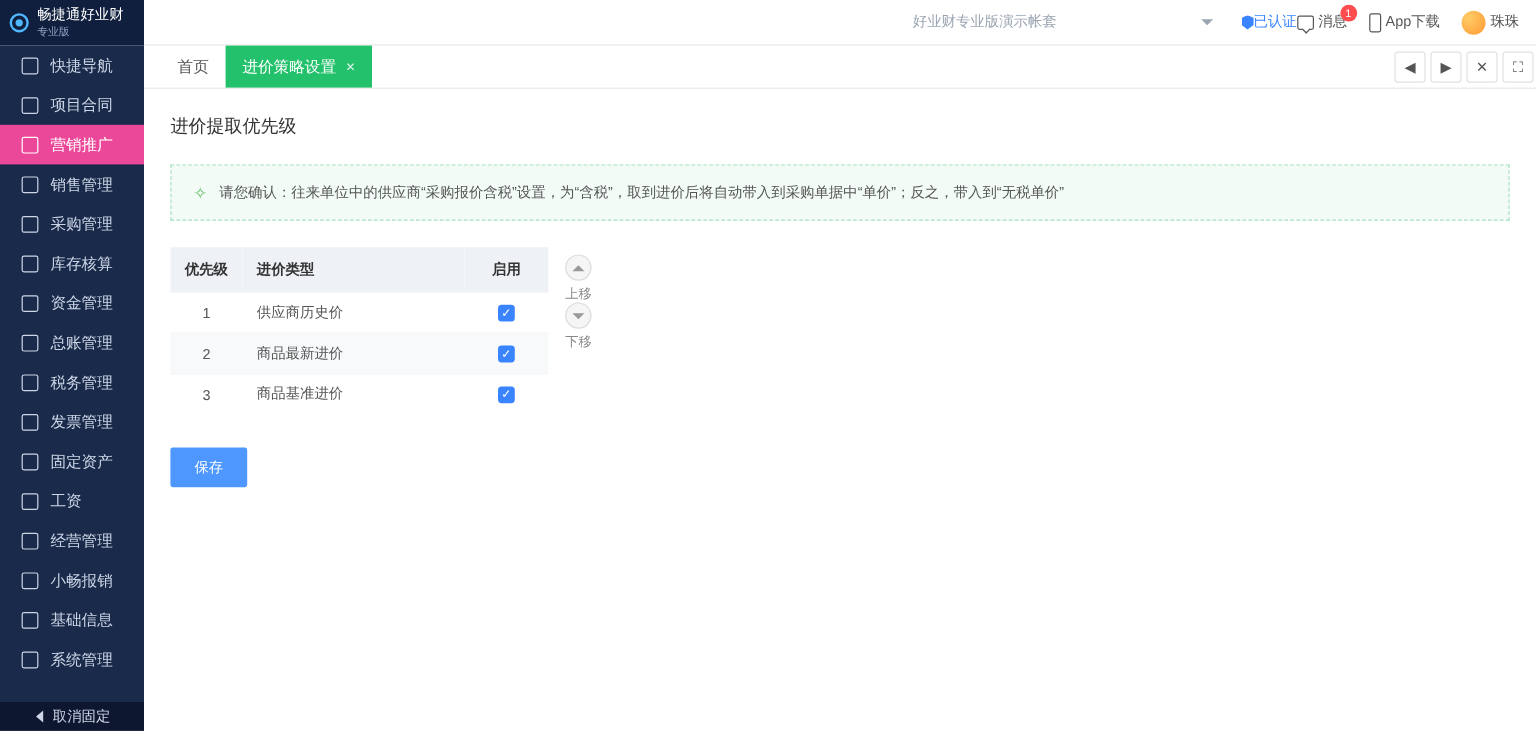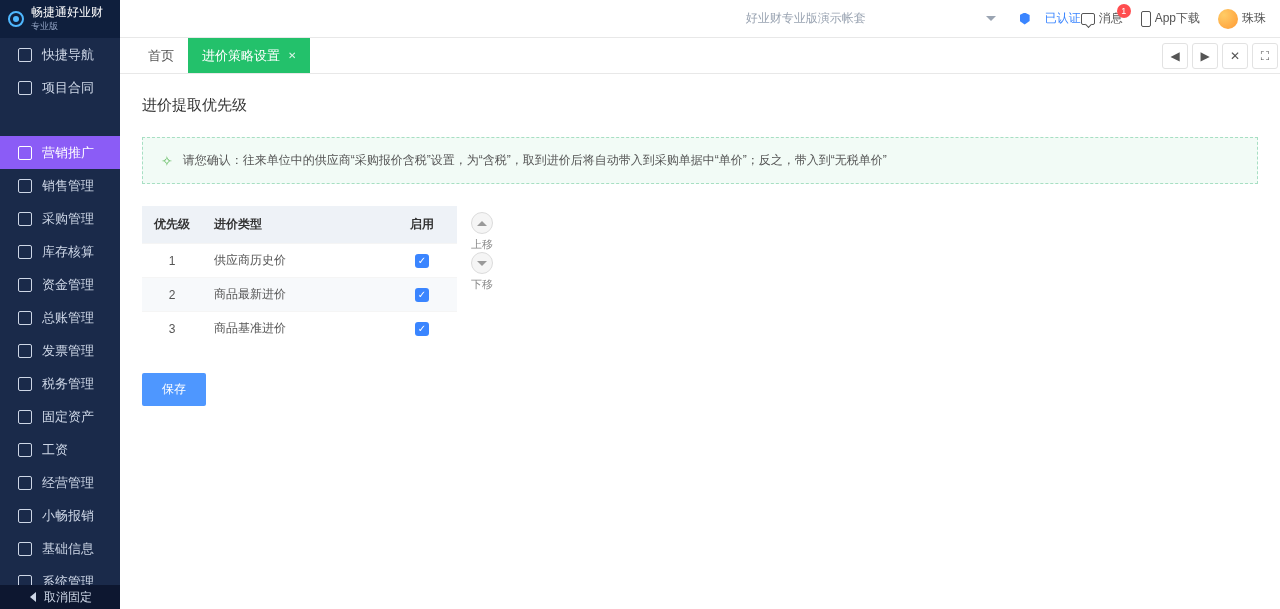--- a/index.html
+++ b/index.html
@@ -8,32 +8,32 @@
     
     .brand { position: absolute; left: 0; top: 0; width: 120px; height: 38px; background: #0f1f3d; color: #fff; display: flex; align-items: center; padding-left: 8px; gap: 7px; }
     .brand-logo { width: 16px; height: 16px; border: 2px solid #4fb8ff; border-radius: 50%; position: relative; }
     .brand-logo::after { content:""; position:absolute; width:6px; height:6px; background:#4fb8ff; border-radius:50%; left:3px; top:3px;}
     .brand-text { font-size: 12px; line-height: 1; }
     .brand-sub { font-size: 9px; color:#8fa0c0; margin-top:2px;}
 
     
     .sidebar { position: absolute; left: 0; top: 38px; bottom: 0; width: 120px; background: #1a2a4a; color: #cdd6e6; overflow: hidden; }
     .side-item { height: 33px; display: flex; align-items: center; padding-left: 18px; gap: 10px; font-size: 13px; cursor: pointer; }
-    .side-item.active { background: #8b5cf6; color: #fff; margin-top: 32px; }
+    .side-item.active { background: #ec4899; color: #fff; }
     .side-icon { width: 14px; height: 14px; display:inline-block; position:relative; }
     .side-icon::before { content:""; position:absolute; inset:0; border:1.5px solid currentColor; border-radius:2px;}
     .sidebar-footer { position: absolute; bottom: 0; left: 0; right: 0; height: 24px; background: #0d1730; color:#cdd6e6; display:flex; align-items:center; justify-content:center; gap:6px; font-size:12px;}
     .pin-icon{ width:0;height:0;border-left:5px solid transparent;border-right:5px solid transparent;border-top:6px solid currentColor; transform:rotate(90deg);}
 
     
     .topbar { position:absolute; left:120px; right:0; top:0; height:38px; border-bottom:1px solid #e8e8e8; display:flex; align-items:center; justify-content:flex-end; padding: 0 14px 0 14px;}
     .topbar-left{ display:flex; align-items:center; gap:24px;}
     .sel { color:#9aa4b2; display:flex; align-items:center; gap:120px;}
     .chev-down{ width:0;height:0;border-left:5px solid transparent;border-right:5px solid transparent;border-top:5px solid #9aa4b2;}
-    .verified{ color:#3a85ff; display:flex; align-items:center; gap:15px; font-size:12px;}
+    .verified{ color:#3a85ff; display:flex; align-items:center; gap:0; font-size:12px;}
     .shield{ width:10px;height:12px; background:#3a85ff; clip-path:polygon(50% 0,100% 20%,100% 70%,50% 100%,0 70%,0 20%);}
     .topbar-right{ display:flex; align-items:center; gap:18px; font-size:12px; color:#555;}
     .tr-item{ display:flex; align-items:center; gap:4px; cursor:pointer; position:relative;}
     .badge{ position:absolute; top:-6px; right:-8px; background:#ff4d4f; color:#fff; font-size:9px; width:14px;height:14px;border-radius:50%; display:flex;align-items:center;justify-content:center;}
     .msg-ic{width:14px;height:12px;border:1.5px solid #555;border-radius:2px;position:relative;}
     .msg-ic::after{content:"";position:absolute;width:4px;height:4px;border-left:1.5px solid #555;border-bottom:1.5px solid #555;transform:rotate(-45deg);left:4px;bottom:-3px;background:#fff;}
     .phone-ic{width:10px;height:16px;border:1.5px solid #555;border-radius:2px;}
     .avatar{width:20px;height:20px;border-radius:50%;background:radial-gradient(circle at 30% 30%,#ffcc66,#ff9933);}    
 
     
@@ -110,25 +110,25 @@
       <div class="side-item">
         <span class="side-icon"></span>
         <span>资金管理</span>
       </div>
       <div class="side-item">
         <span class="side-icon"></span>
         <span>总账管理</span>
       </div>
       <div class="side-item">
         <span class="side-icon"></span>
+        <span>税务管理</span>
+      </div>
+      <div class="side-item">
+        <span class="side-icon"></span>
         <span>发票管理</span>
-      </div>
-      <div class="side-item">
-        <span class="side-icon"></span>
-        <span>税务管理</span>
       </div>
       <div class="side-item">
         <span class="side-icon"></span>
         <span>固定资产</span>
       </div>
       <div class="side-item">
         <span class="side-icon"></span>
         <span>工资</span>
       </div>
       <div class="side-item">

